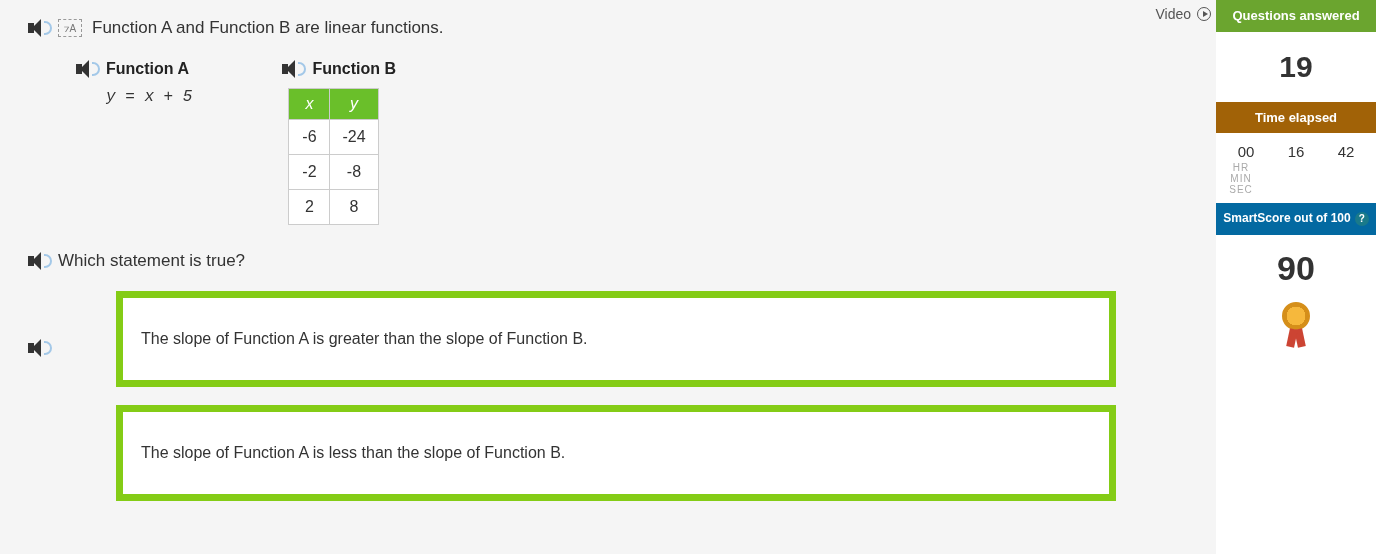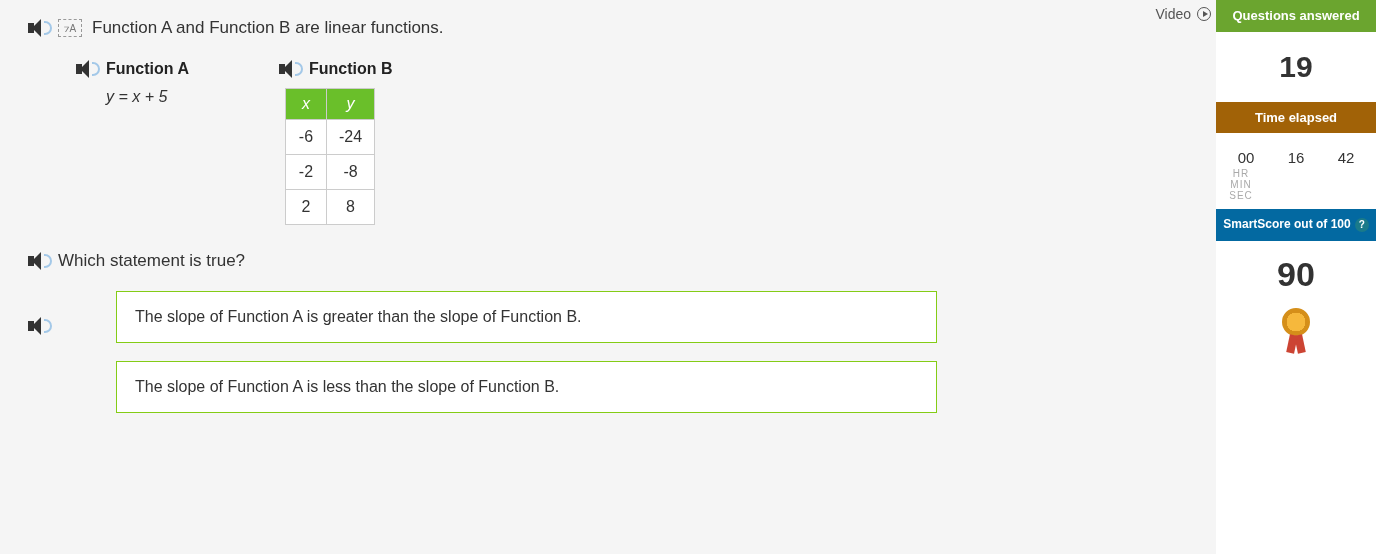--- a/index.html
+++ b/index.html
@@ -56,38 +56,38 @@
     }
     .row { display:flex; align-items:flex-start; }
     .q-row { align-items:center; margin-bottom:22px; }
     .trans-icon {
       width:24px; height:18px; border:1px dashed #999; display:inline-flex; align-items:center; justify-content:center; color:#777; font-size:10px; margin-right:10px;
     }
     .qtext { color:#333; font-size:17px; }
     .functions { display:flex; gap:90px; margin-left:48px; margin-bottom:26px; }
     .func { }
     .func-head { display:flex; align-items:center; margin-bottom:10px; font-weight:bold; color:#222; font-size:16px;}
-    .func-eq { font-style:italic; color:#333; margin-left:30px; margin-top:4px; font-size:16px;}
+    .func-eq { font-style:italic; color:#333; margin-left:30px; margin-top:4px; font-size:16px;font-family:Liberation Mono, monospace;}
     table.ftab { border-collapse:collapse; margin-top:4px; margin-left:6px;}
     table.ftab th { background:#6abf2a; color:#fff; font-style:italic; font-weight:normal; padding:6px 16px; border:1px solid #ccc; font-size:16px;}
     table.ftab td { background:#fff; color:#333; padding:8px 12px; border:1px solid #ccc; text-align:center; font-size:16px;}
     .sub-q { display:flex; align-items:center; margin-bottom:20px; color:#333; font-size:17px;}
     .option {
-      margin-left:48px; margin-bottom:18px; width:821px;
-      border:1px solid #84cc16; background:#fff;
-      padding:16px 18px; color:#333; font-size:16px; cursor:pointer;
+      margin-left:48px; margin-bottom:18px; width:1000px;
+      border:7px solid #84cc16; background:#fff;
+      padding:32px 18px; color:#333; font-size:16px; cursor:pointer;
     }
     .option-row { display:flex; align-items:center; }
     .option-row .speaker { margin-right:18px; margin-top:0;}
     
     .sb-box { width:100%; text-align:center; }
     .sb-green { background:#6ba52f; color:#fff; padding:8px 3px; font-size:13px; font-weight:bold; line-height:1.2;}
     .sb-num { color:#333; font-size:30px; font-weight:bold; padding:18px 0;}
     .sb-blue { background:#a16207; color:#fff; padding:8px 4px; font-size:13px; font-weight:bold; line-height:1.2;}
-    .time-row { display:flex; justify-content:center; gap:0; padding:16px 0 2px; }
+    .time-row { display:flex; justify-content:center; gap:0; padding:10px 0 2px; }
     .time-cell { width:50px; text-align:center; color:#333; font-size:15px; }
     .time-lab-row { display:flex; justify-content:center; gap:0; padding-bottom:8px;flex-direction:column;}
     .time-lab { width:50px; text-align:center; color:#aaa; font-size:10px; letter-spacing:1px;}
     .sb-orange { background:#0369a1; color:#fff; padding:8px 4px; font-size:12px; font-weight:bold; line-height:1.3; position:relative;}
     .sb-orange .q { display:inline-block; width:14px; height:14px; background:#1a7a8a; border-radius:50%; color:#fff; font-size:10px; line-height:14px; margin-left:4px;}
     .sb-score { color:#333; font-size:34px; font-weight:bold; padding:14px 0 10px;}
     .ribbon { width:28px; height:28px; background:radial-gradient(circle,#f6b83c 0 60%, #d58f1a 61% 100%); border-radius:50%; margin:4px auto 0; border:3px solid #d58f1a; position:relative;}
     .ribbon::after{ content:''; position:absolute; left:3px; top:24px; width:8px; height:18px; background:#c43; transform:rotate(12deg);}
     .ribbon::before{ content:''; position:absolute; right:3px; top:24px; width:8px; height:18px; background:#c43; transform:rotate(-12deg);}
   </style>

